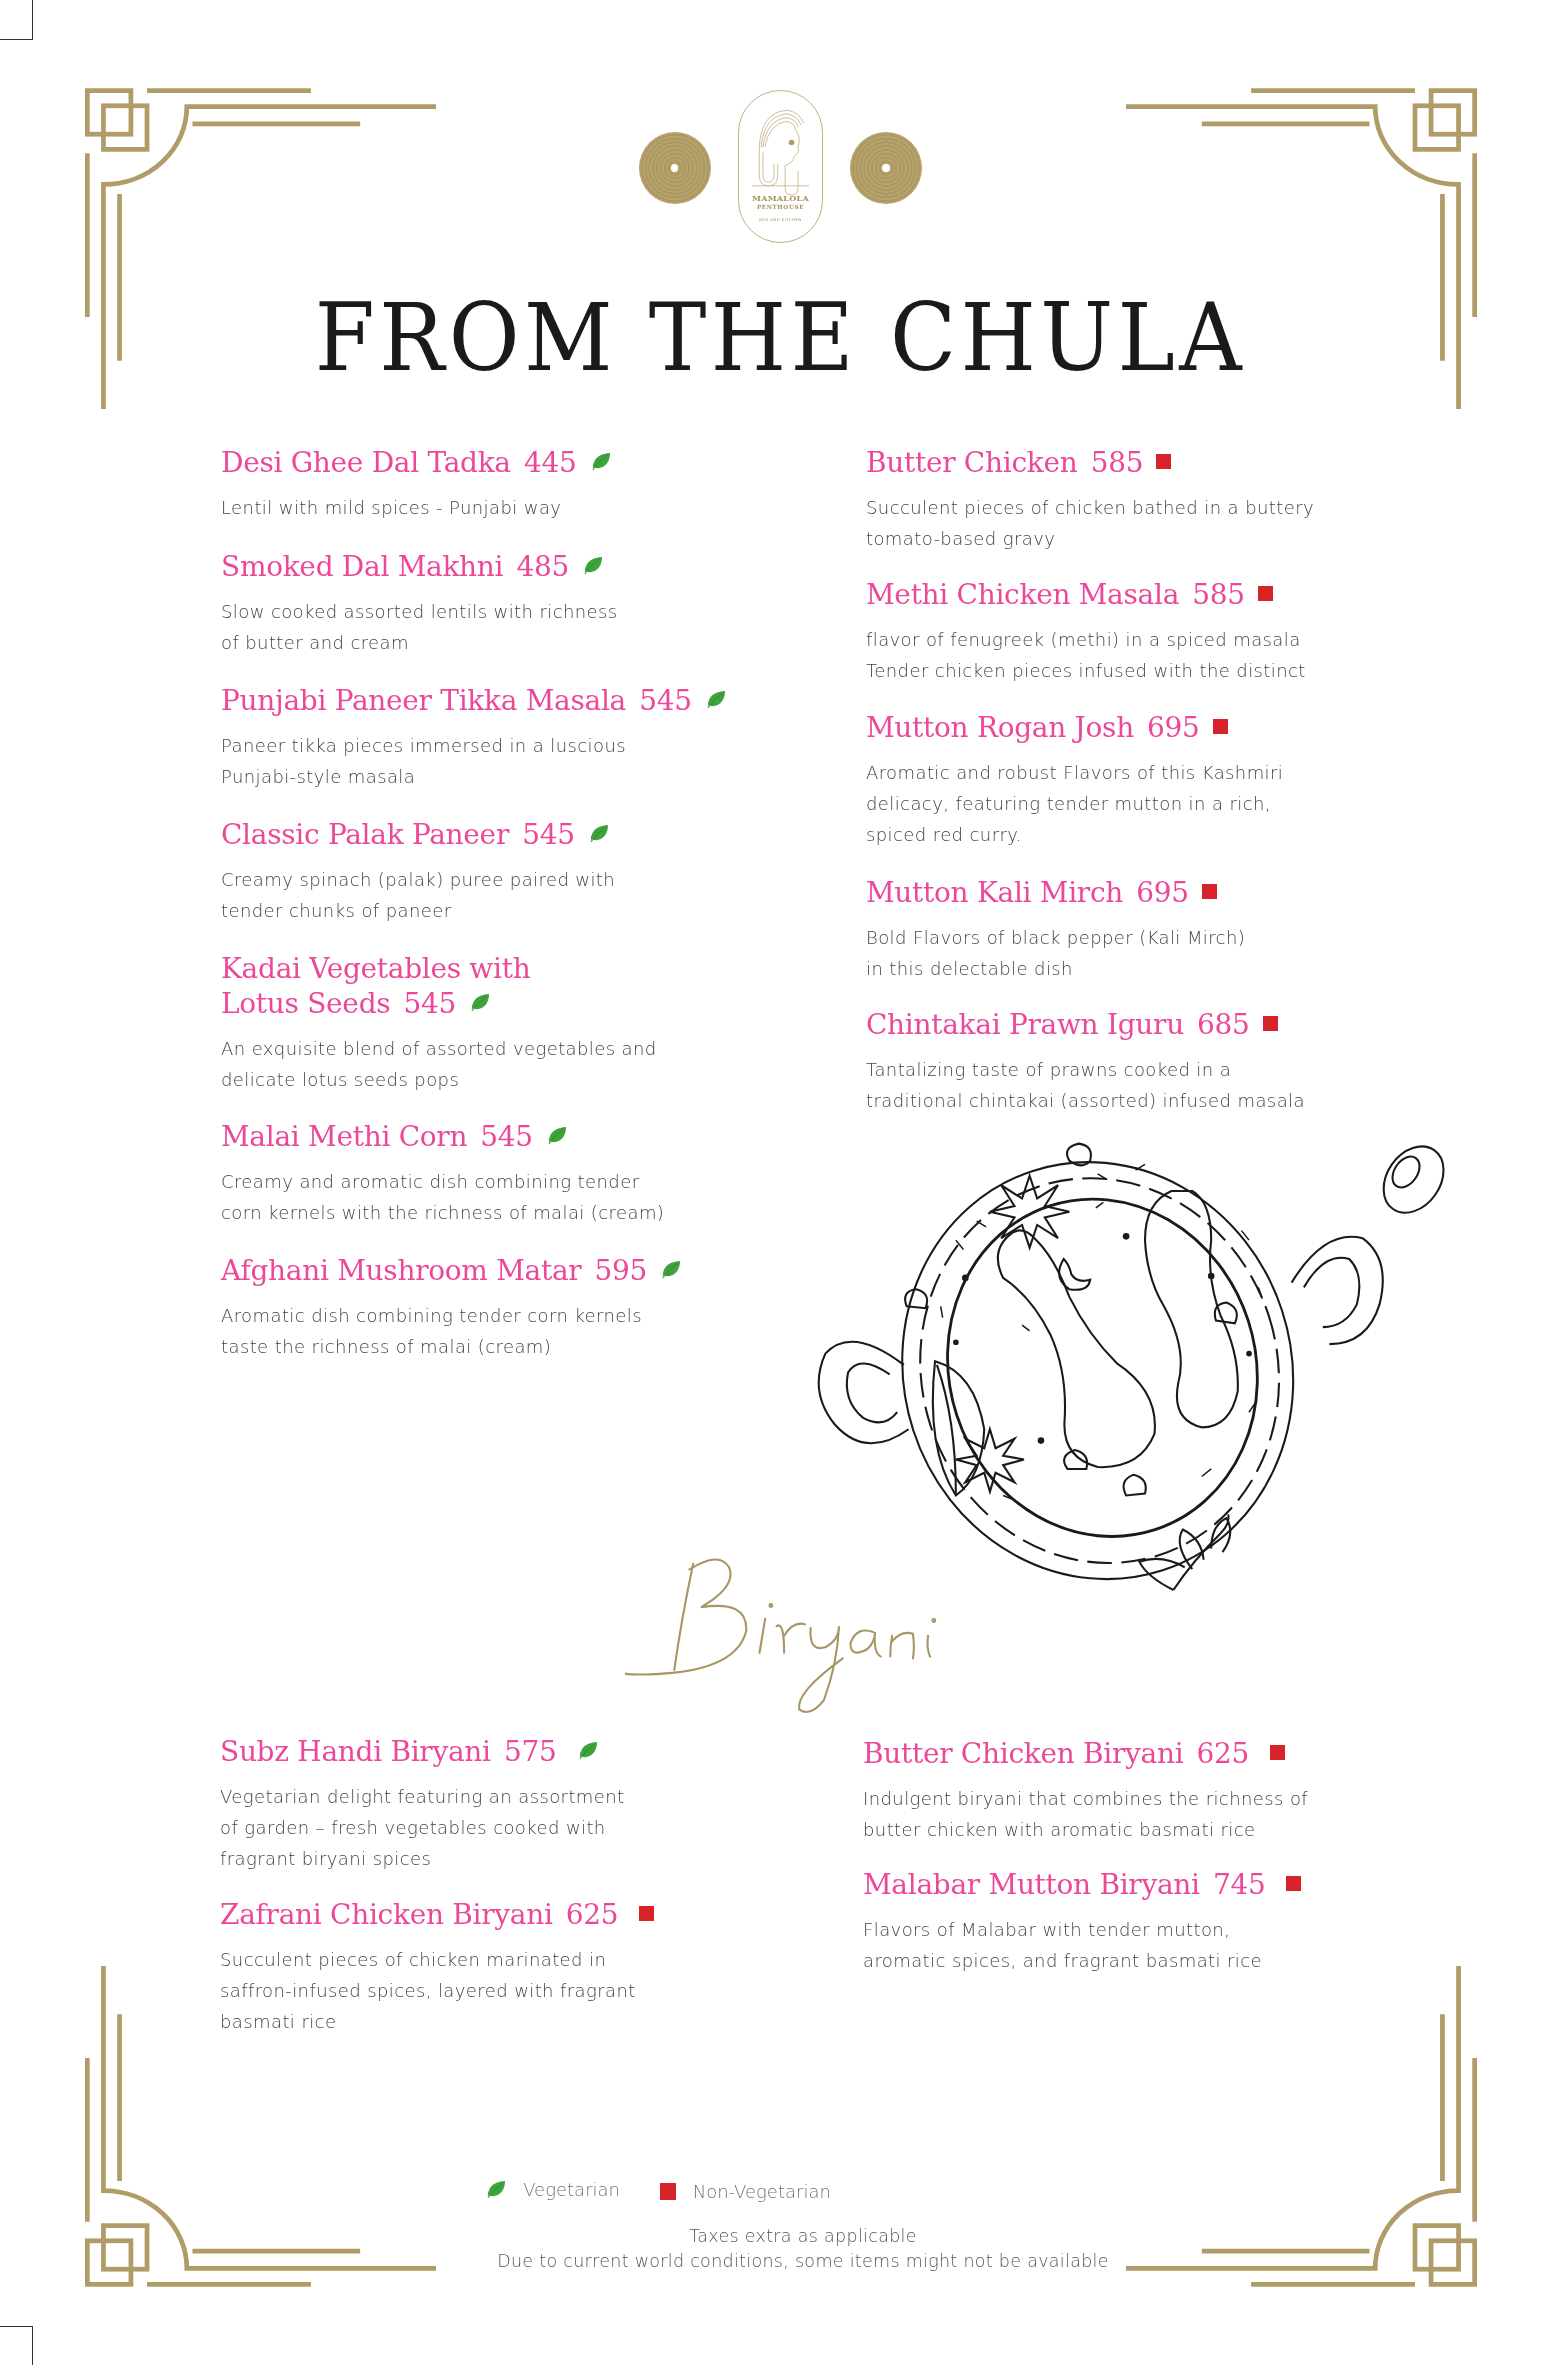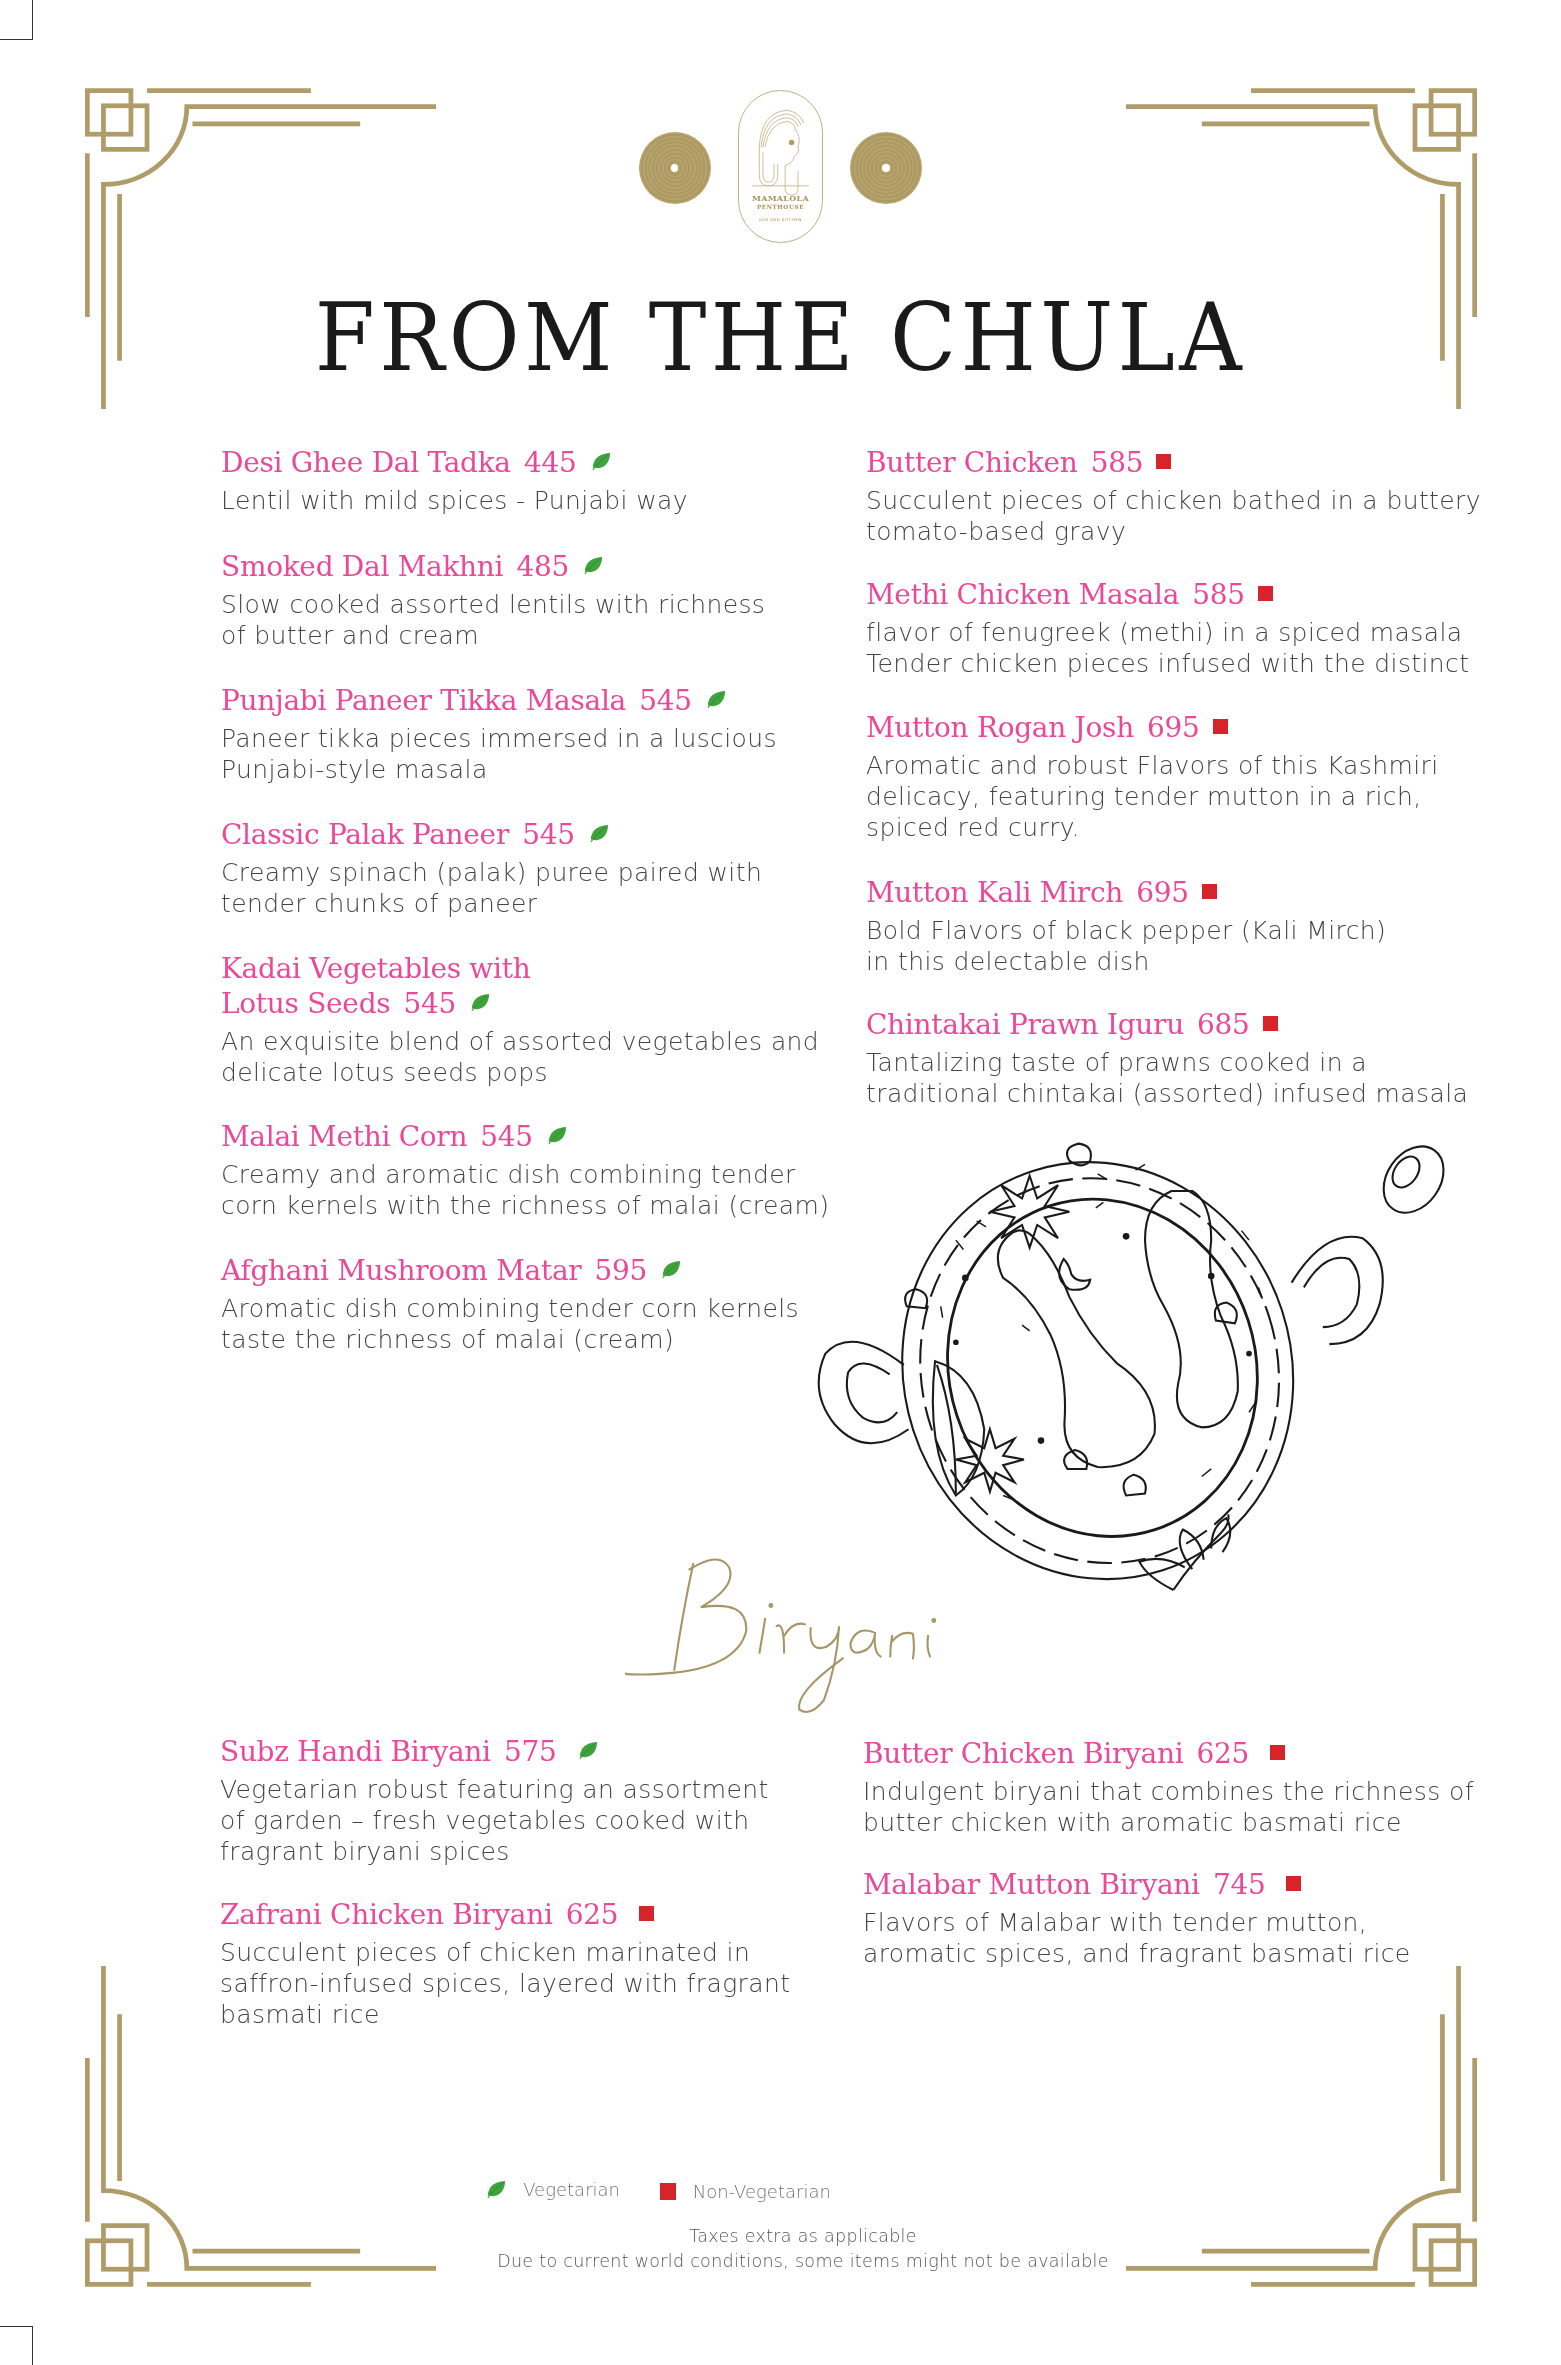--- a/index.html
+++ b/index.html
@@ -34,21 +34,21 @@
 
   .col { position: absolute; }
   .col.left { left: 221px; top: 445px; width: 568px; }
   .col.right { left: 866px; top: 445px; width: 530px; }
   .col.bl { left: 220px; top: 1734px; width: 530px; }
   .col.br { left: 863px; top: 1736px; width: 530px; }
 
   .item { position: absolute; left: 0; }
   .item .name { font-family: "DejaVu Serif", serif; font-size: 28px; line-height: 35px; color: #ec4899; white-space: nowrap; letter-spacing: -0.3px; }
   .item .name .price { margin-left: 13.2px; }
-  .item .desc { font-family: "DejaVu Sans", sans-serif; font-size: 25px; line-height: 31px; font-weight: 300; color: #444; letter-spacing: 0.4px; margin-top: 5px; }
+  .item .desc { font-family: "DejaVu Sans", sans-serif; font-size: 18px; line-height: 31px; font-weight: 300; color: #444; letter-spacing: 0.4px; margin-top: 12px; }
   .item .desc span { display: block; white-space: nowrap; }
 
   .marker { display: inline-block; vertical-align: middle; margin-left: 13.2px; position: relative; top: -2.8px; }
   .marker.veg { width: 21px; height: 21px; }
   .marker.nonveg { width: 15px; height: 15px; background: #d7242b; }
 
   .biryani-title { position: absolute; left: 625px; top: 1541px; width: 341px; height: 180px; }
   .biryani-title svg { width: 100%; height: 100%; }
 
   .illustration { position: absolute; left: 814px; top: 1117px; width: 662px; height: 511px; }
@@ -340,21 +340,21 @@
     </g>
   </svg>
 </div>
 
 <div class="col bl">
   <div class="item" style="top:0">
     <div class="name"><span>Subz Handi Biryani</span><span class="price">575</span><svg class="marker veg" style="margin-left:21px" viewBox="0 0 22 22" width="21" height="21">
           <use href="#leaf"></use>
         </svg></div>
     <div class="desc">
-        <span>Vegetarian robust featuring an assortment</span>
+        <span>Vegetarian delight featuring an assortment</span>
         <span>of garden – fresh vegetables cooked with</span>
         <span>fragrant biryani spices</span>
       </div>
   </div>
   <div class="item" style="top:163px">
     <div class="name"><span>Zafrani Chicken Biryani</span><span class="price">625</span><span class="marker nonveg" style="margin-left:21px"></span></div>
     <div class="desc">
         <span>Succulent pieces of chicken marinated in</span>
         <span>saffron-infused spices, layered with fragrant</span>
         <span>basmati rice</span>

